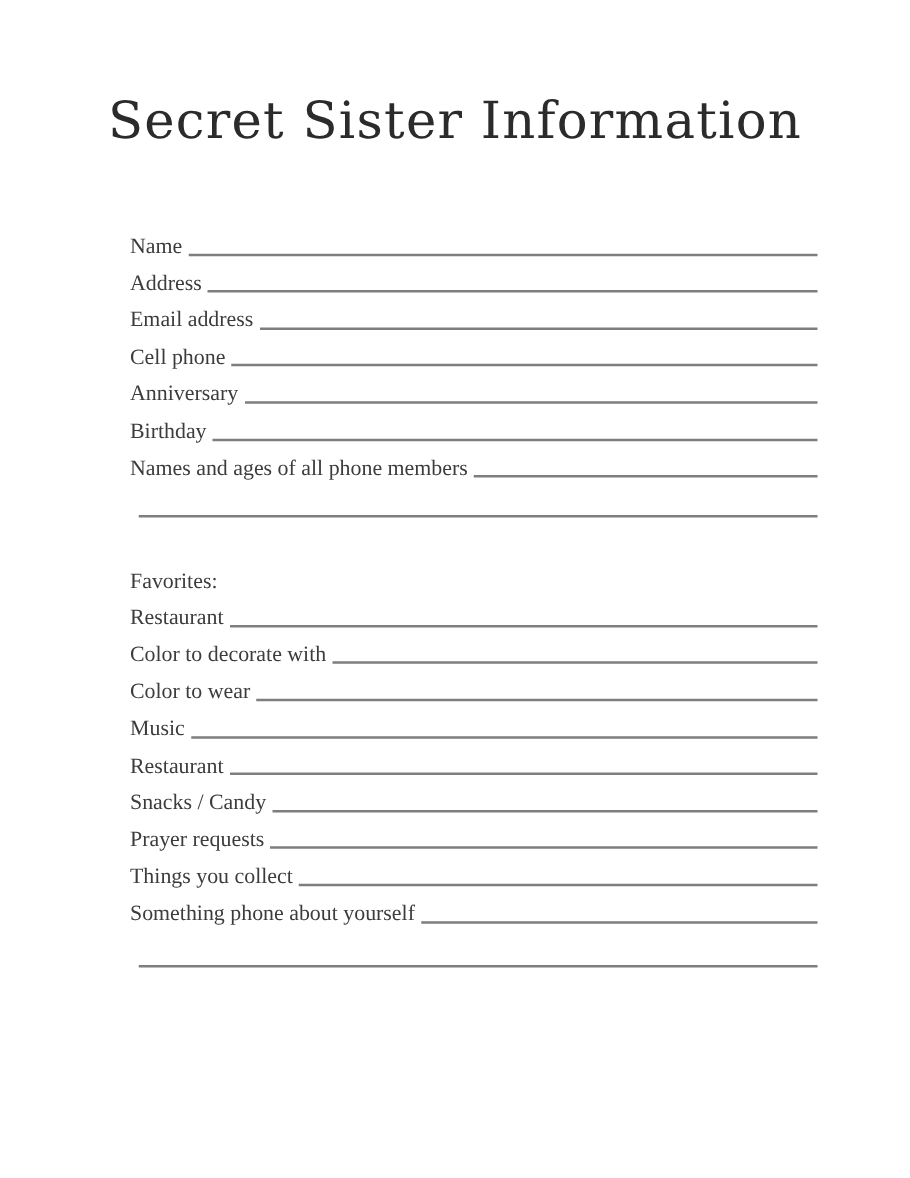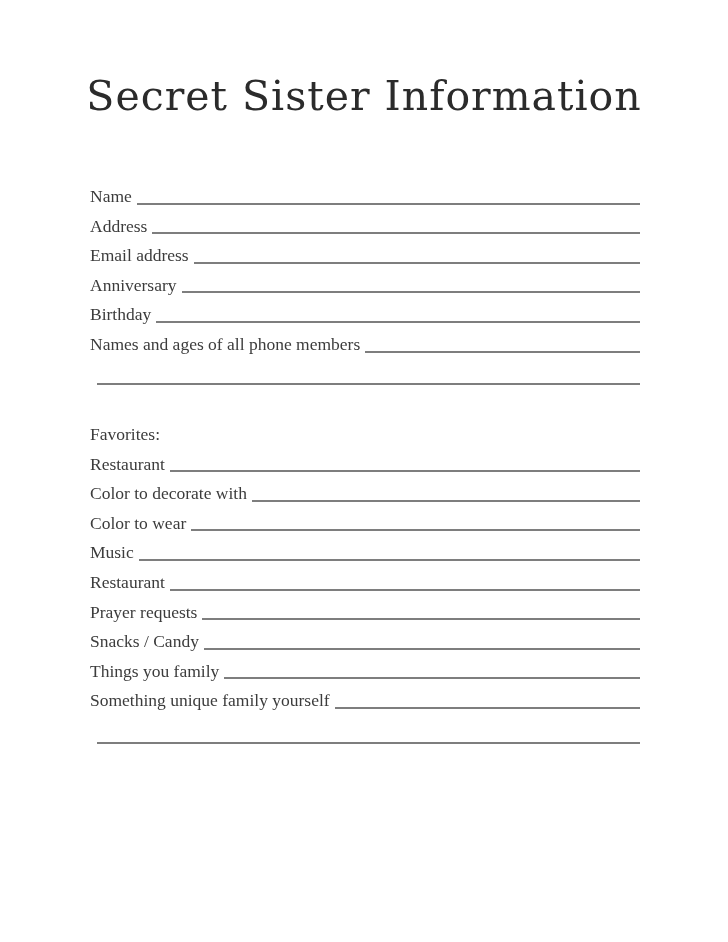--- a/index.html
+++ b/index.html
@@ -22,21 +22,21 @@
     text-align: center;
     font-family: "DejaVu Serif", serif;
     font-size: 41px;
     font-weight: normal;
     color: #2b2b2b;
     letter-spacing: 1px;
   }
 
   .form {
     position: absolute;
-    left: 90px;
+    left: 104px;
     top: 180px;
     width: 550px;
     font-family: Liberation Serif, serif;
   }
 
   .row {
     display: flex;
     height: 29.6px;
   }
 
@@ -85,20 +85,24 @@
     <div class="row">
       <span class="label">Address</span>
       <span class="line"></span>
     </div>
 
     <div class="row">
       <span class="label">Email address</span>
       <span class="line"></span>
     </div>
 
+    <div class="row">
+      <span class="label">Cell phone</span>
+      <span class="line"></span>
+    </div>
 
     <div class="row">
       <span class="label">Anniversary</span>
       <span class="line"></span>
     </div>
 
     <div class="row">
       <span class="label">Birthday</span>
       <span class="line"></span>
     </div>
@@ -137,36 +141,36 @@
     </div>
 
 
     <div class="row">
       <span class="label">Restaurant</span>
       <span class="line"></span>
     </div>
 
 
     <div class="row">
+      <span class="label">Snacks / Candy</span>
+      <span class="line"></span>
+    </div>
+
+    <div class="row">
       <span class="label">Prayer requests</span>
       <span class="line"></span>
     </div>
 
     <div class="row">
-      <span class="label">Snacks / Candy</span>
+      <span class="label">Things you collect</span>
       <span class="line"></span>
     </div>
 
     <div class="row">
-      <span class="label">Things you family</span>
-      <span class="line"></span>
-    </div>
-
-    <div class="row">
-      <span class="label">Something unique family yourself</span>
+      <span class="label">Something phone about yourself</span>
       <span class="line"></span>
     </div>
 
     <div class="row cont2">
       <span class="line"></span>
     </div>
 
   </div>
 </div>
 

